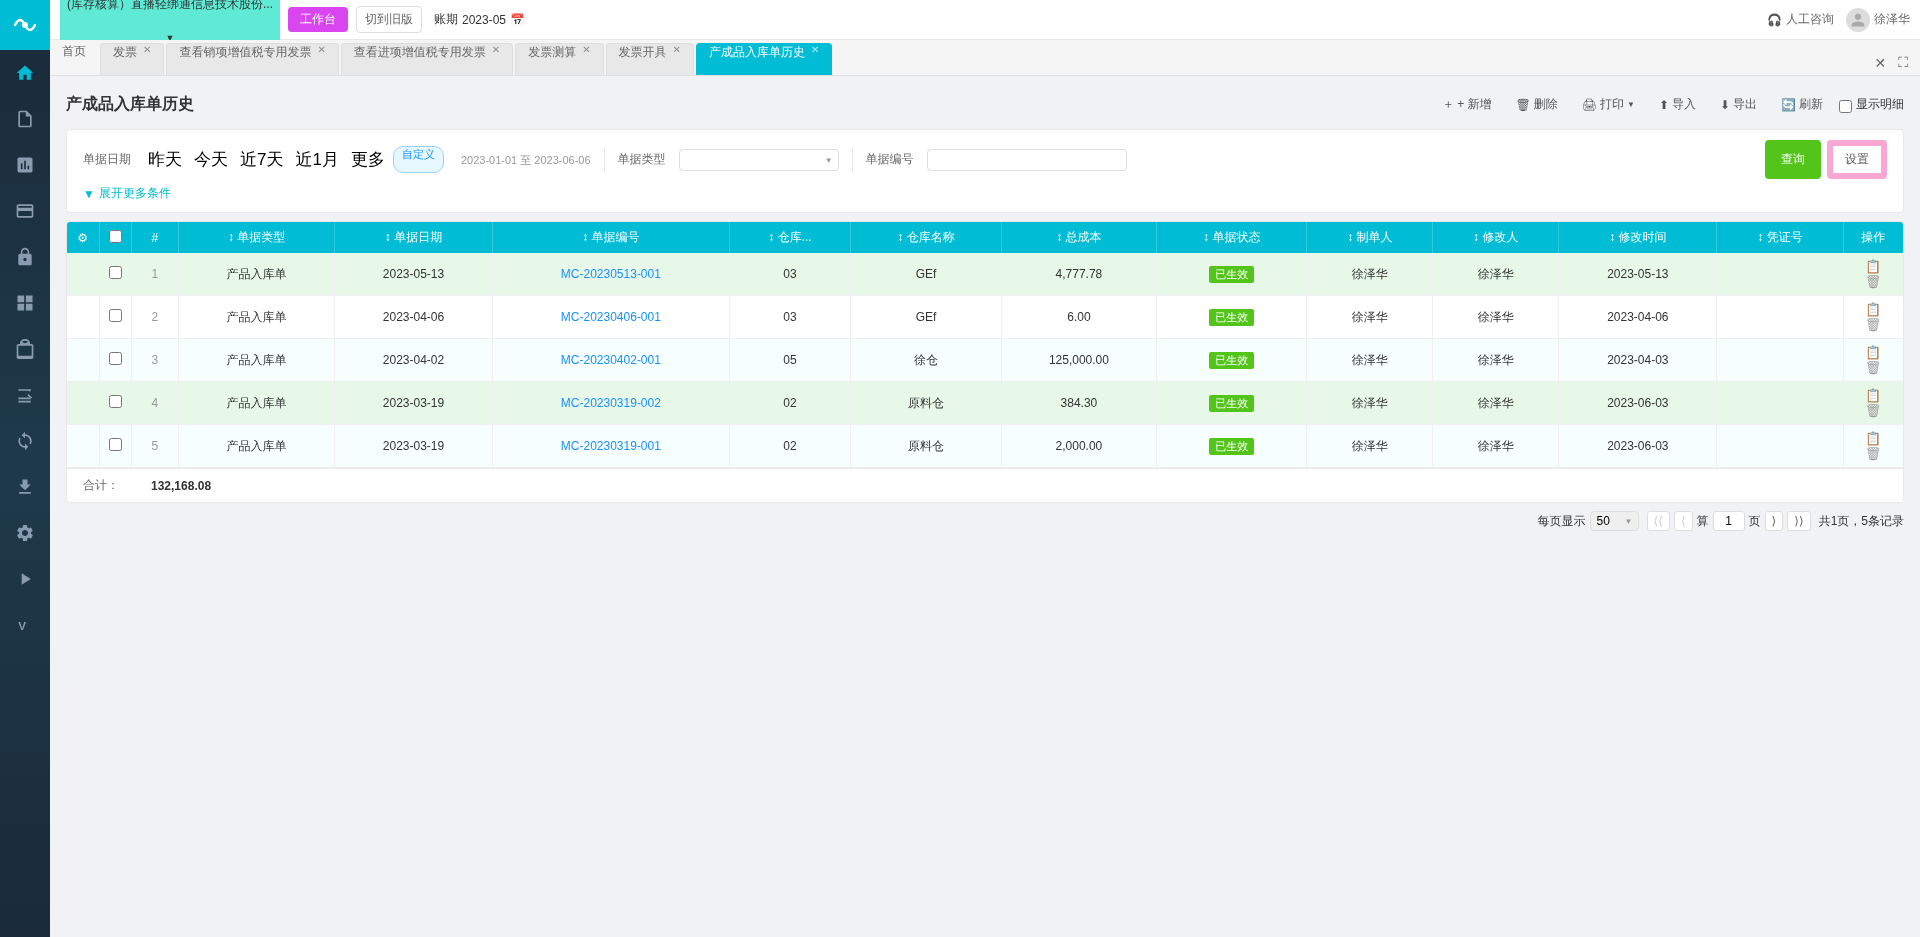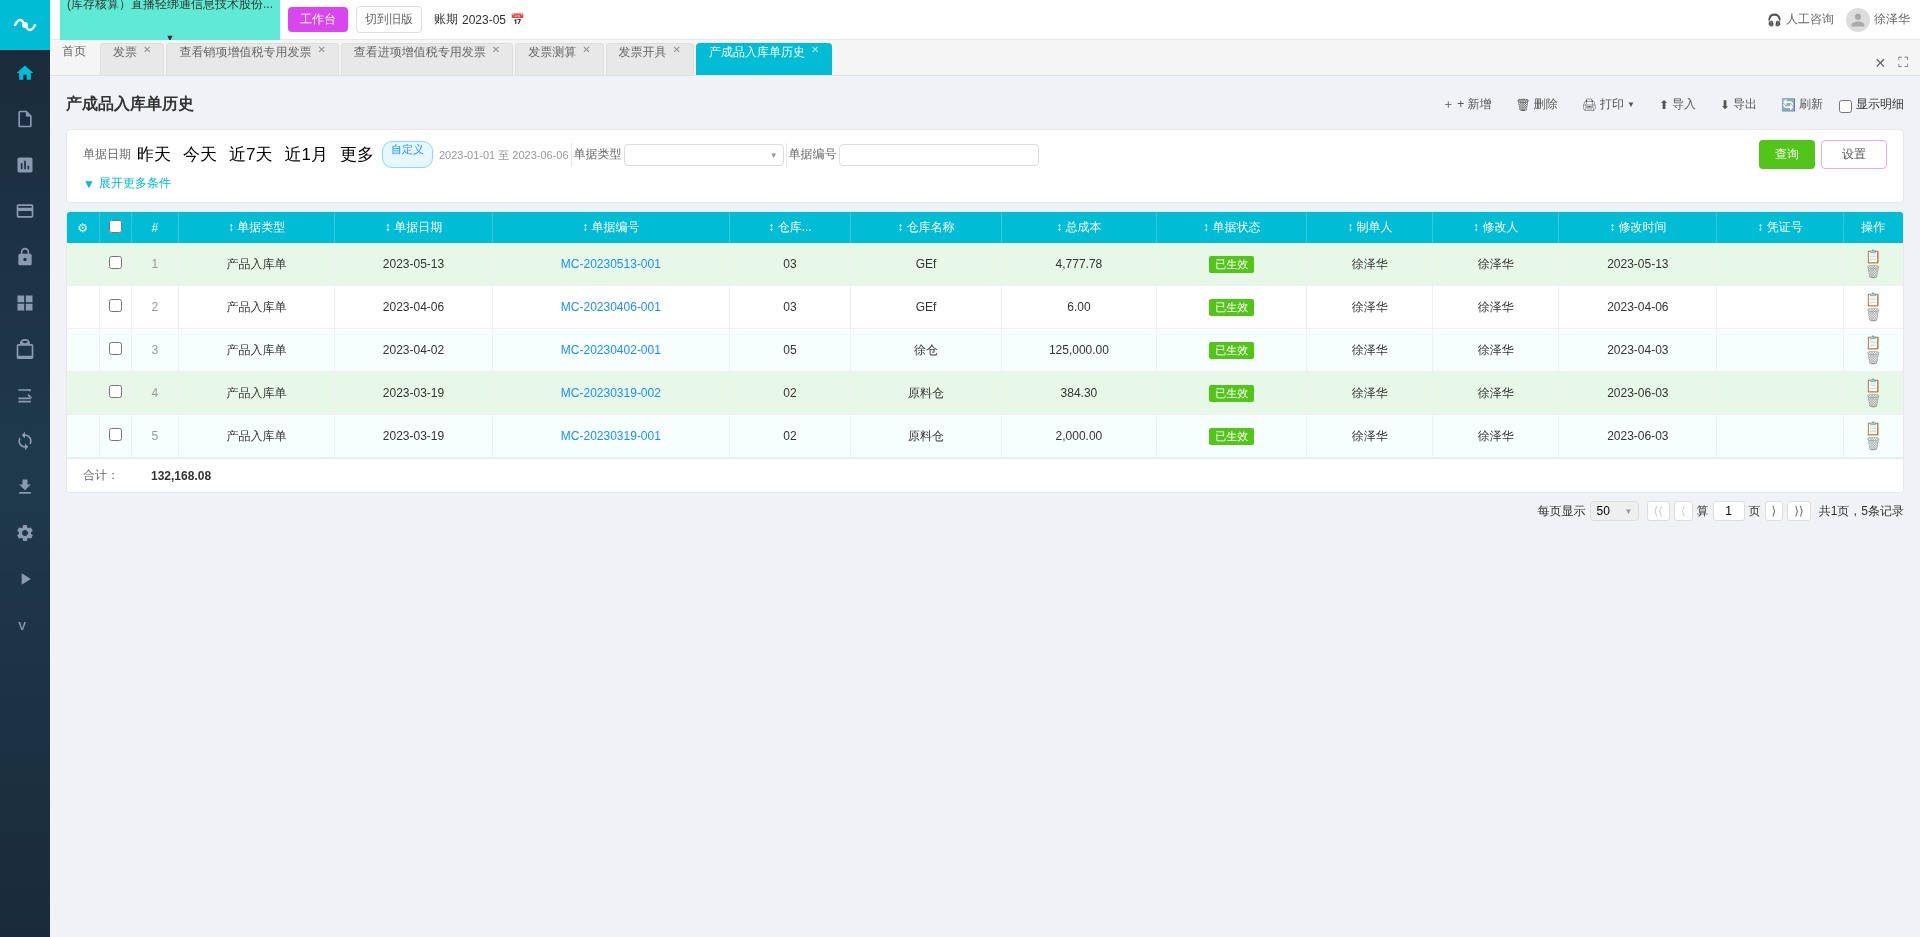--- a/index.html
+++ b/index.html
@@ -40,32 +40,32 @@
 
     
     .page-header { display: flex; align-items: center; justify-content: space-between; margin-bottom: 12px; }
     .page-title { font-size: 16px; font-weight: bold; color: #333; }
     .header-actions { display: flex; align-items: center; gap: 8px; }
     .action-btn { display: flex; align-items: center; gap: 3px; cursor: pointer; color: #555; font-size: 12px; padding: 4px 8px; border: none; background: none; }
     .show-detail-checkbox { display: flex; align-items: flex-end; gap: 4px; font-size: 12px; cursor: pointer; }
 
     
     .filter-area { background: #fff; border-radius: 4px; padding: 10px 16px; margin-bottom: 8px; border: 1px solid #e8e8e8; }
-    .filter-row { display: flex; align-items: center; gap: 2px; }
+    .filter-row { display: flex; align-items: center; gap: 13px; }
     .filter-label { font-size: 12px; color: #666; white-space: nowrap; }
     .filter-date-shortcuts { display: flex; gap: 4px; }
     .date-shortcut { font-size: 17px; color: #000000; cursor: pointer; padding: 2px 4px; }
     .date-range-text { font-size: 11px; color: #999; margin-top: 2px; }
     .filter-divider { width: 1px; height: 24px; background: #e8e8e8; }
     .select-box { border: 1px solid #ddd; border-radius: 4px; padding: 3px 24px 3px 8px; font-size: 12px; min-width: 160px; background: #fff; cursor: pointer; position: relative; appearance: none; }
     .select-wrapper { position: relative; display: inline-block; }
     .select-wrapper::after { content: '▼'; position: absolute; right: 6px; top: 50%; transform: translateY(-50%); font-size: 8px; color: #999; pointer-events: none; }
     .filter-input-box { border: 1px solid #ddd; border-radius: 4px; padding: 3px 8px; font-size: 12px; min-width: 200px; }
     .btn-query { background: #52c41a; color: #fff; border: none; border-radius: 4px; padding: 5px 16px; cursor: pointer; font-size: 12px; }
-    .btn-set { background: #fff; border: 1px solid #f9a8d4; border-radius: 4px; padding: 5px 20px; cursor: pointer; font-size: 12px; color: #555; }
+    .btn-set { background: #fff; border: 6px solid #f9a8d4; border-radius: 4px; padding: 5px 12px; cursor: pointer; font-size: 12px; color: #555; }
     .expand-more { display: flex; align-items: center; gap: 4px; font-size: 12px; color: #00bcd4; cursor: pointer; margin-top: 6px; }
 
     
     .table-container { background: #fff; border-radius: 4px; border: 1px solid #e8e8e8; overflow: hidden; }
     table { width: 100%; border-collapse: collapse; font-size: 12px; }
     thead tr { background: #00bcd4; color: #fff; }
     thead th { padding: 7px 8px; text-align: center; font-weight: normal; border-right: 1px solid rgba(255,255,255,0.2); white-space: nowrap; cursor: pointer; }
     thead th:last-child { border-right: none; }
     tbody tr { border-bottom: 1px solid #f0f0f0; }
     tbody tr:nth-child(odd) { background: #f6fffe; }

